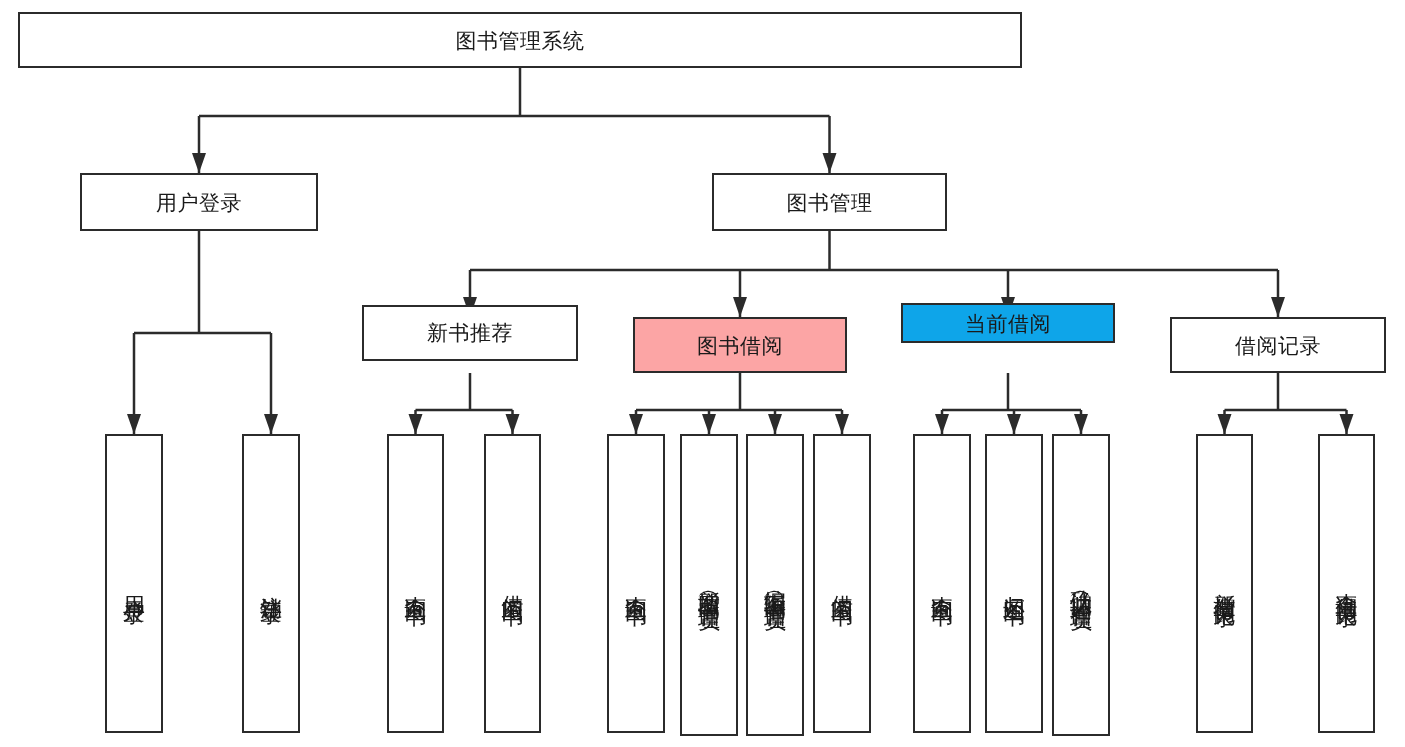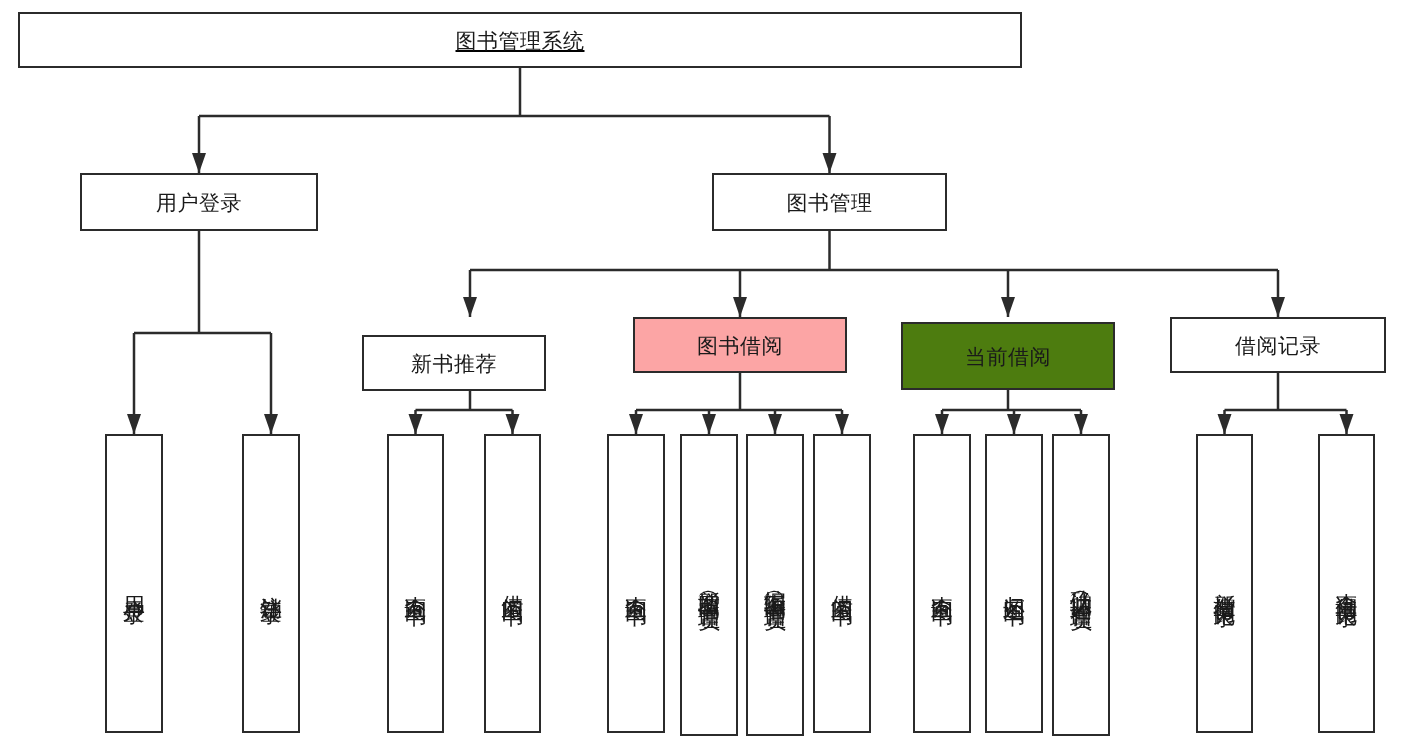--- a/index.html
+++ b/index.html
@@ -115,36 +115,36 @@
       <line x1="1081" y1="410" x2="1081" y2="434" stroke="#2b2b2b" stroke-width="2.5"></line>
       <polygon points="1074,414 1088,414 1081,434" fill="#2b2b2b"></polygon>
       <line x1="1278" y1="373" x2="1278" y2="410" stroke="#2b2b2b" stroke-width="2.5"></line>
       <line x1="1224.5" y1="410" x2="1346.5" y2="410" stroke="#2b2b2b" stroke-width="2.5"></line>
       <line x1="1224.5" y1="410" x2="1224.5" y2="434" stroke="#2b2b2b" stroke-width="2.5"></line>
       <polygon points="1217.5,414 1231.5,414 1224.5,434" fill="#2b2b2b"></polygon>
       <line x1="1346.5" y1="410" x2="1346.5" y2="434" stroke="#2b2b2b" stroke-width="2.5"></line>
       <polygon points="1339.5,414 1353.5,414 1346.5,434" fill="#2b2b2b"></polygon>
     </svg>
   <div id="node-layer">
-      <div class="node-box horizontal" style="left: 18px; top: 12px; width: 1004px; height: 56px; border-color: rgb(43, 43, 43); background: rgb(255, 255, 255); text-decoration: underline;">
+      <div class="node-box horizontal" style="left: 18px; top: 12px; width: 1004px; height: 56px; border-color: rgb(43, 43, 43); background: rgb(255, 255, 255);">
         <span class="node-label" style="color: rgb(26, 26, 26);">图书管理系统</span>
       </div>
       <div class="node-box horizontal" style="left: 80px; top: 173px; width: 238px; height: 58px; border-color: rgb(43, 43, 43); background: rgb(255, 255, 255);">
         <span class="node-label" style="color: rgb(26, 26, 26);">用户登录</span>
       </div>
       <div class="node-box horizontal" style="left: 712px; top: 173px; width: 235px; height: 58px; border-color: rgb(43, 43, 43); background: rgb(255, 255, 255);">
         <span class="node-label" style="color: rgb(26, 26, 26);">图书管理</span>
       </div>
-      <div class="node-box horizontal" style="left: 362px; top: 335px; width: 184px; height: 56px; border-color: rgb(43, 43, 43); background: rgb(255, 255, 255);">
+      <div class="node-box horizontal" style="left: 362px; top: 305px; width: 216px; height: 56px; border-color: rgb(43, 43, 43); background: rgb(255, 255, 255); font-family: Liberation Serif, serif;">
         <span class="node-label" style="color: rgb(26, 26, 26);">新书推荐</span>
       </div>
       <div class="node-box horizontal" style="left: 633px; top: 317px; width: 214px; height: 56px; border-color: rgb(43, 43, 43); background: #fca5a5;">
         <span class="node-label" style="color: rgb(26, 26, 26);">图书借阅</span>
       </div>
-      <div class="node-box horizontal" style="left: 901px; top: 322px; width: 214px; height: 68px; border-color: rgb(43, 43, 43); background: #4d7c0f;">
+      <div class="node-box horizontal" style="left: 901px; top: 303px; width: 214px; height: 40px; border-color: rgb(43, 43, 43); background: #0ea5e9;">
         <span class="node-label" style="color: rgb(26, 26, 26);">当前借阅</span>
       </div>
       <div class="node-box horizontal" style="left: 1170px; top: 317px; width: 216px; height: 56px; border-color: rgb(43, 43, 43); background: rgb(255, 255, 255);">
         <span class="node-label" style="color: rgb(26, 26, 26);">借阅记录</span>
       </div>
       <div class="node-box vertical" style="left: 105px; top: 434px; width: 58px; height: 299px; border-color: rgb(43, 43, 43); background: rgb(255, 255, 255);">
         <span class="node-label" style="color: rgb(26, 26, 26);">用户登录</span>
       </div>
       <div class="node-box vertical" style="left: 242px; top: 434px; width: 58px; height: 299px; border-color: rgb(43, 43, 43); background: rgb(255, 255, 255);">
         <span class="node-label" style="color: rgb(26, 26, 26);">注销登录</span>

